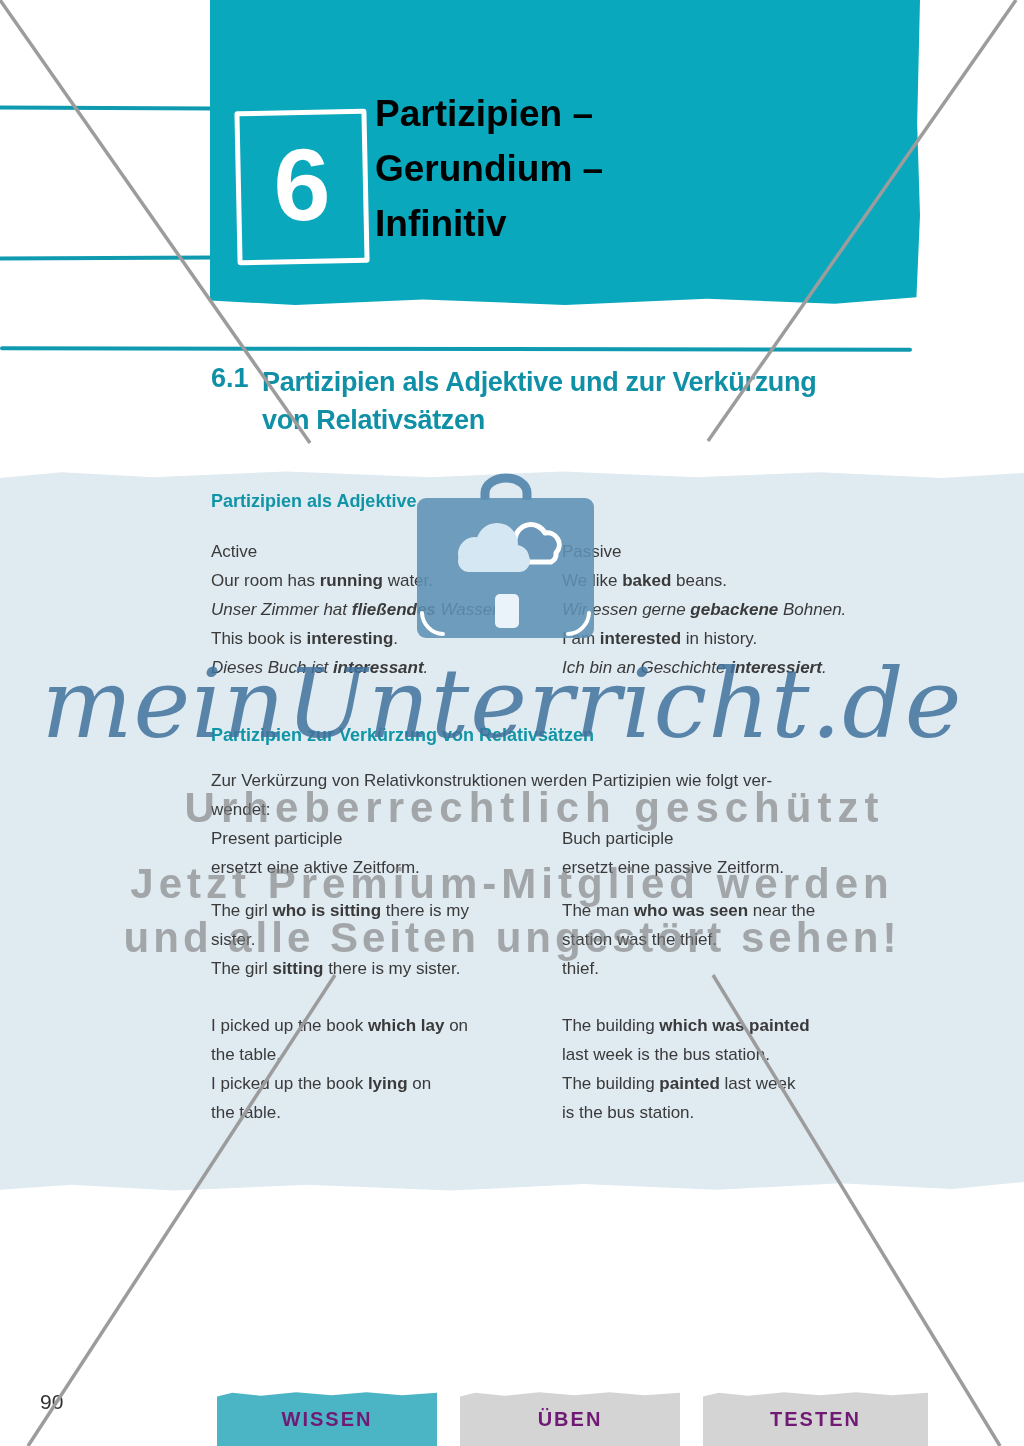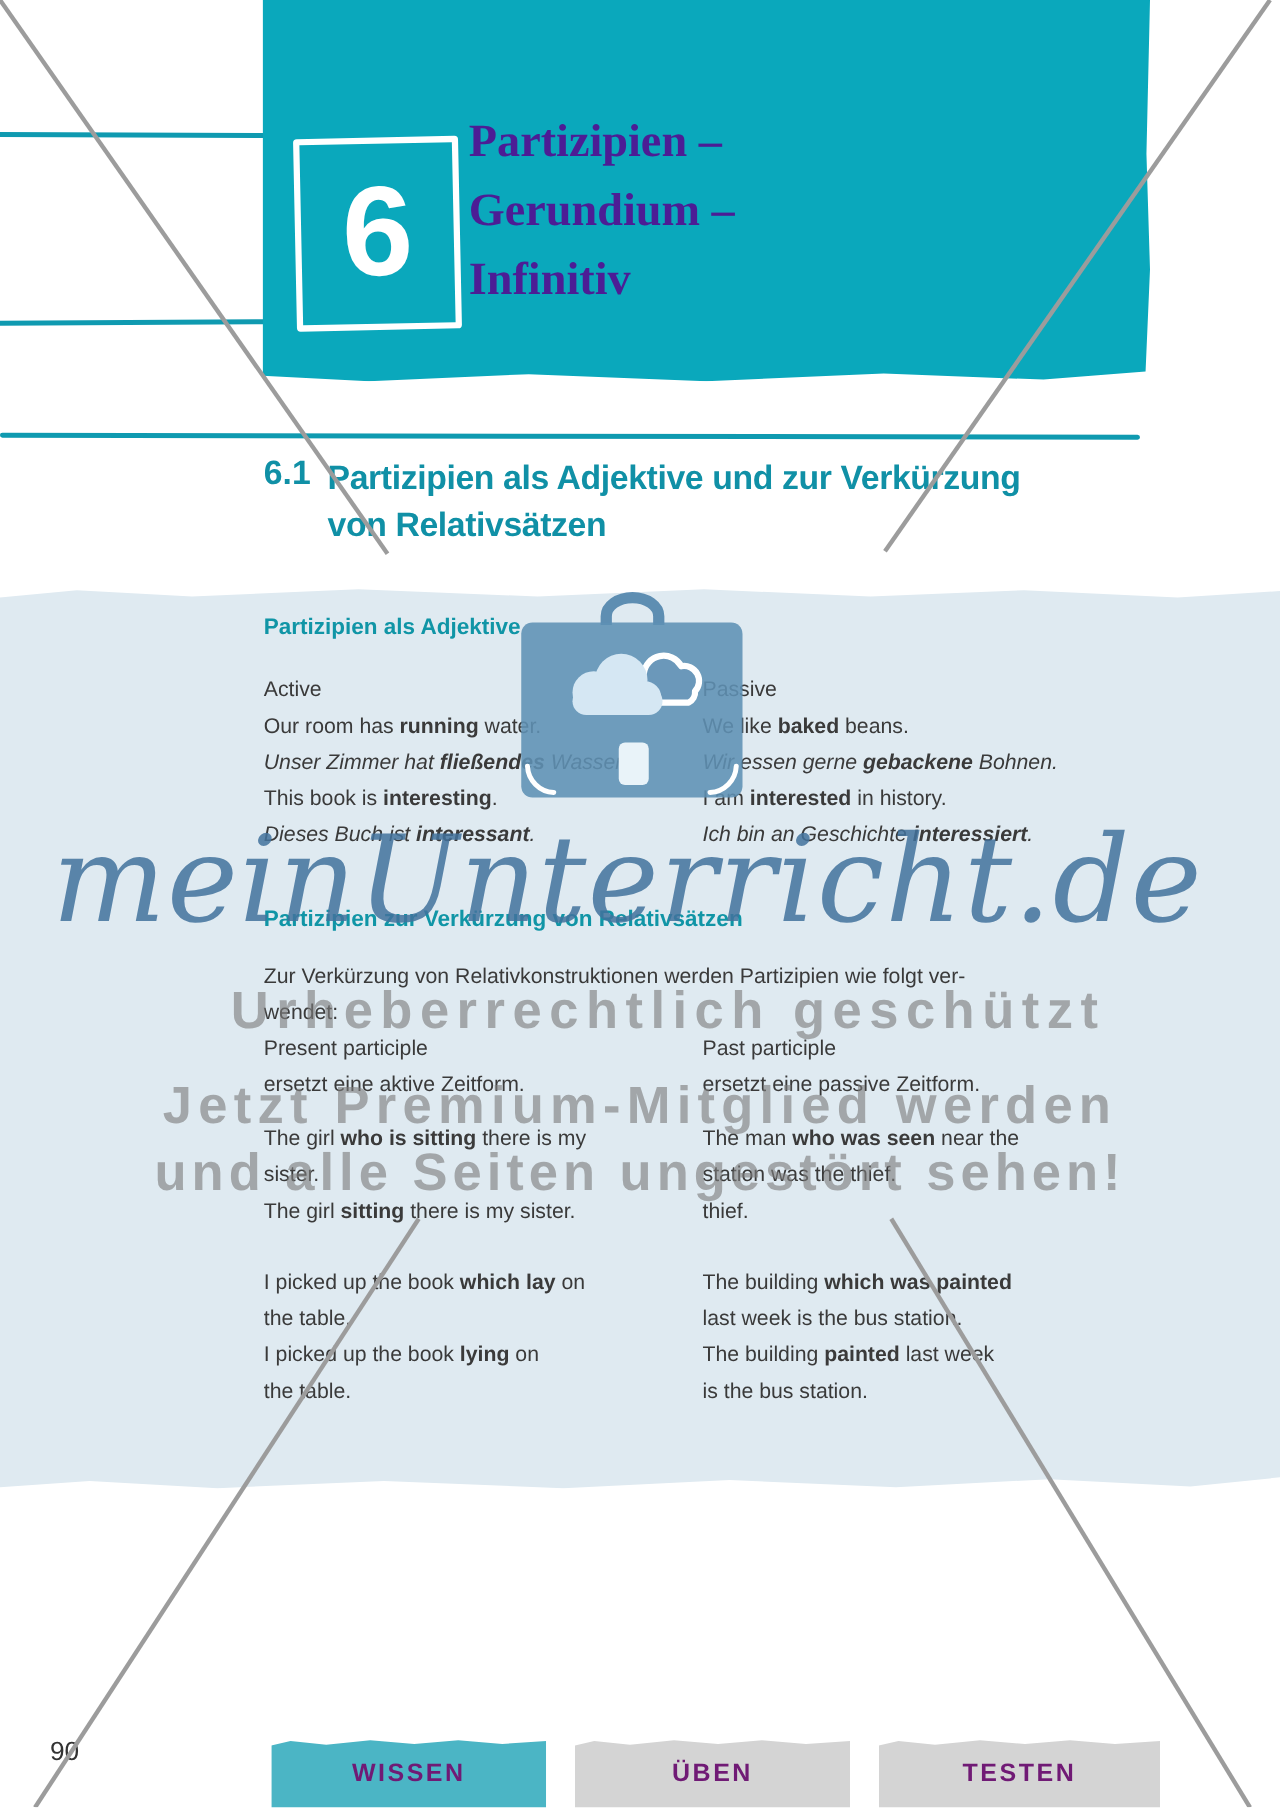--- a/index.html
+++ b/index.html
@@ -7,21 +7,21 @@
         font-family:"Liberation Sans",sans-serif;color:#3a3a3a;}
 
   
   .chapter-header{position:absolute;left:210px;top:0;width:710px;height:308px;background:#0aa8bc;z-index:2;
     clip-path:polygon(0 0,100% 0,99.6% 40%,100% 70%,99.5% 96.5%,88% 98.6%,70% 97%,50% 99%,30% 97.2%,12% 99%,0 97.6%);}
   .chapter-numbox{position:absolute;left:26px;top:110px;width:122px;height:144px;border:5px solid #fff;
     border-radius:3px;transform:rotate(-1.2deg);}
   .chapter-num{display:block;width:100%;height:100%;text-align:center;line-height:140px;
     font-size:102px;font-weight:700;color:#fff;}
   .chapter-title{position:absolute;left:165px;top:86px;}
-  .chapter-title .tl{height:55px;line-height:55px;font-size:37px;font-weight:700;color:#4c1d95;white-space:nowrap;font-family:Liberation Serif, serif;}
+  .chapter-title .tl{height:55px;line-height:55px;font-size:37px;font-weight:700;color:#000000;white-space:nowrap;}
 
   .mline{position:absolute;left:0;width:213px;height:4px;background:#0f9ab0;z-index:2;}
   .m1{top:106px;transform:rotate(.25deg);}
   .m2{top:256px;transform:rotate(-.3deg);}
   .hrule{position:absolute;left:0;top:347px;width:912px;height:4px;background:#0f9ab0;z-index:2;
     border-radius:2px;transform:rotate(.1deg);}
 
   
   .sec-num{position:absolute;left:211px;top:363px;font-size:27px;font-weight:700;color:#1090a6;z-index:10;}
   .sec-title{position:absolute;left:262px;top:363px;z-index:10;}
@@ -130,21 +130,21 @@
   <div class="txtblock intro">
       <div class="tl">Zur Verkürzung von Relativkonstruktionen werden Partizipien wie folgt ver-</div>
       <div class="tl">wendet:</div>
     </div>
 
   <div class="txtblock hdr-l">
     <div class="col-h">Present participle</div>
     <div class="tl">ersetzt eine aktive Zeitform.</div>
   </div>
   <div class="txtblock hdr-r">
-    <div class="col-h">Past participle</div>
+    <div class="col-h">Buch participle</div>
     <div class="tl">ersetzt eine passive Zeitform.</div>
   </div>
 
   <div class="txtblock p1-l">
       <div class="tl"><span>The girl </span><span class="b">who is sitting</span><span> there is my</span></div>
       <div class="tl"><span>sister.</span></div>
       <div class="tl"><span>The girl </span><span class="b">sitting</span><span> there is my sister.</span></div>
     </div>
   <div class="txtblock p1-r">
       <div class="tl"><span>The man </span><span class="b">who was seen</span><span> near the</span></div>

